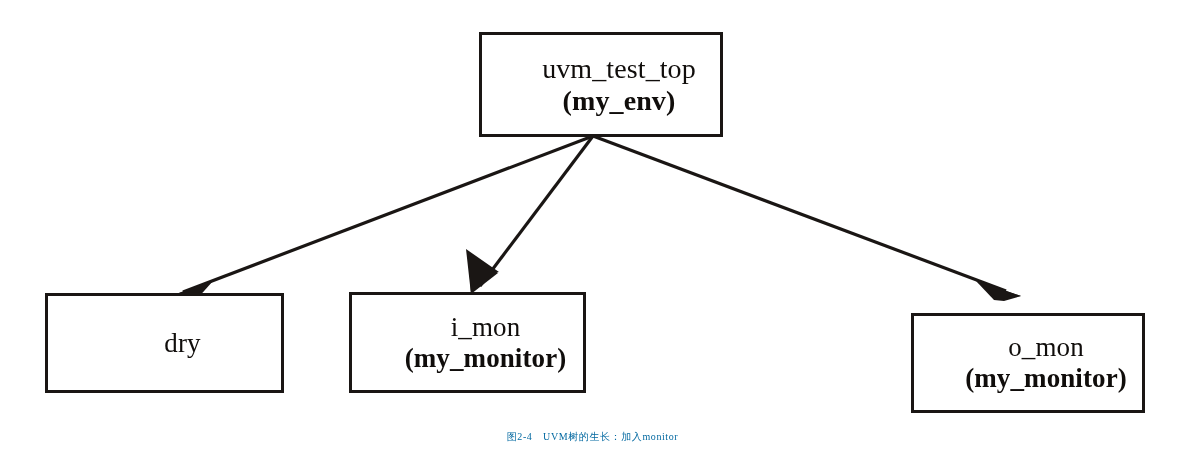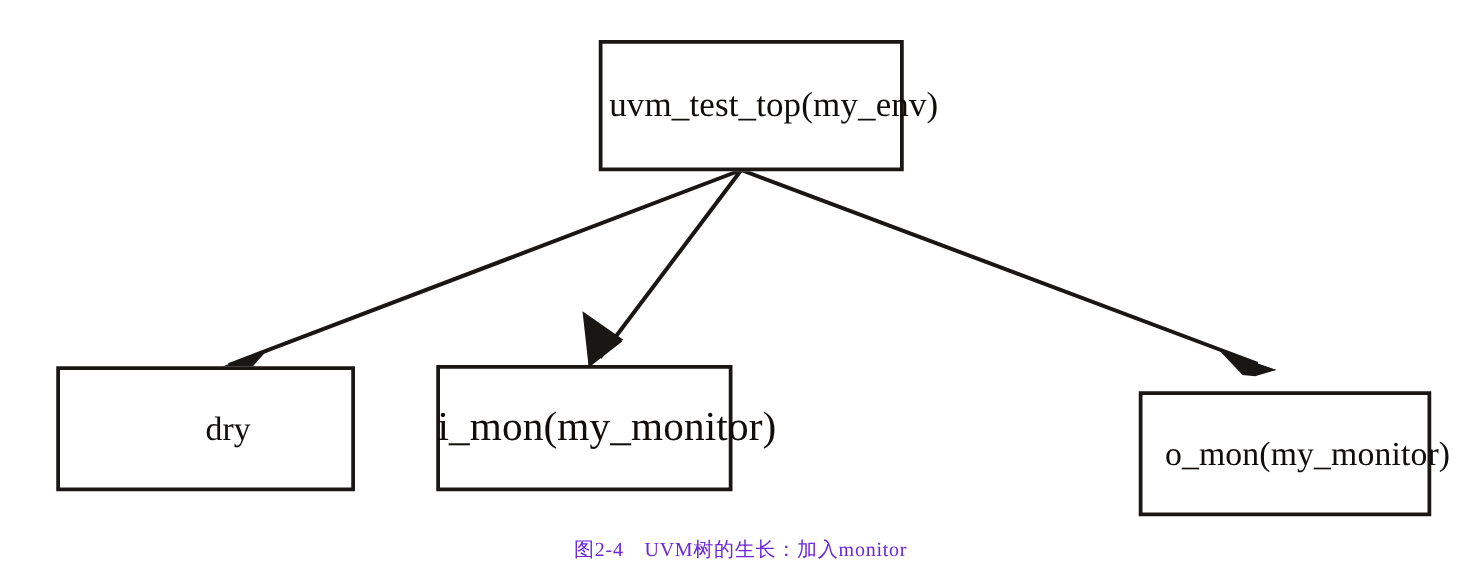--- a/index.html
+++ b/index.html
@@ -27,34 +27,34 @@
     width: 1185px;
     height: 465px;
     pointer-events: none;
   }
   .node-box {
     position: absolute;
     box-sizing: border-box;
     border: 3px solid #1a1614;
     background: #ffffff;
     display: flex;
-    flex-direction: row;
+    flex-direction: column;
     align-items: center;
     justify-content: center;
     color: #100d0b;
     line-height: 1.14;
     white-space: nowrap;
     padding-left: 36px;
   }
   .node-line {
     display: block;
     text-align: center;
   }
   .node-line.primary { letter-spacing: 0.1px; }
-  .node-line.secondary { letter-spacing: 0.1px; }
+  .node-line.secondary { letter-spacing: 0.1px; font-weight: bold; }
 
   
   #node-root {
     left: 479px;
     top: 32px;
     width: 244px;
     height: 105px;
     font-size: 28px;
   }
   
@@ -63,39 +63,39 @@
     top: 293px;
     width: 239px;
     height: 100px;
     font-size: 27px;
   }
   #node-imon {
     left: 349px;
     top: 292px;
     width: 237px;
     height: 101px;
-    font-size: 33px;
+    font-size: 27px;
   }
   #node-omon {
     left: 911px;
     top: 293px;
     width: 234px;
     height: 100px;
     font-size: 27px;
     margin-top: 20px;
   }
 
   #figure-caption {
     position: absolute;
     left: 0;
     top: 430px;
     width: 1185px;
     text-align: center;
-    font-size: 16px;
-    color: #6d28d9;
+    font-size: 10px;
+    color: #0369a1;
     font-family: "Liberation Serif", "DejaVu Serif", serif;
     letter-spacing: 0.6px;
     white-space: pre;
   }
 </style>
 </head>
 <body>
 
 <div id="diagram-root">
 

